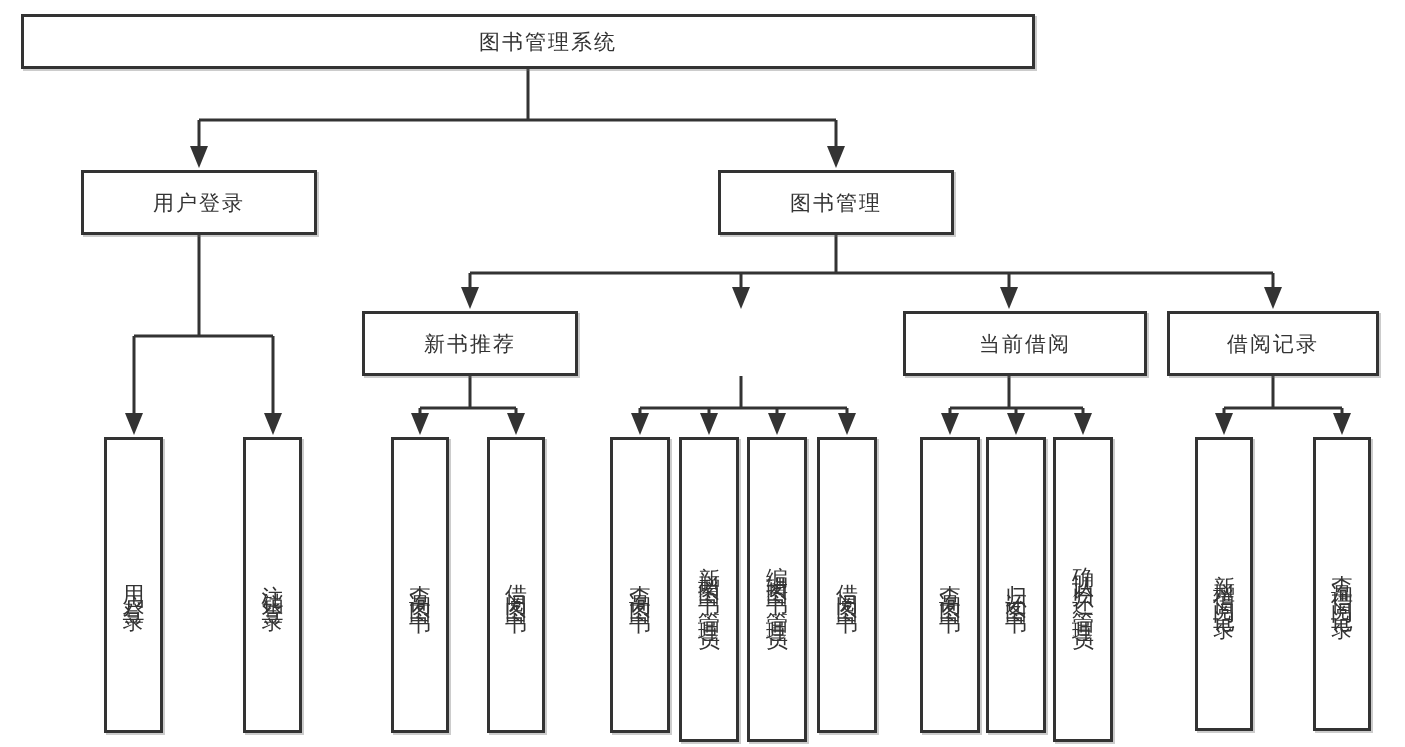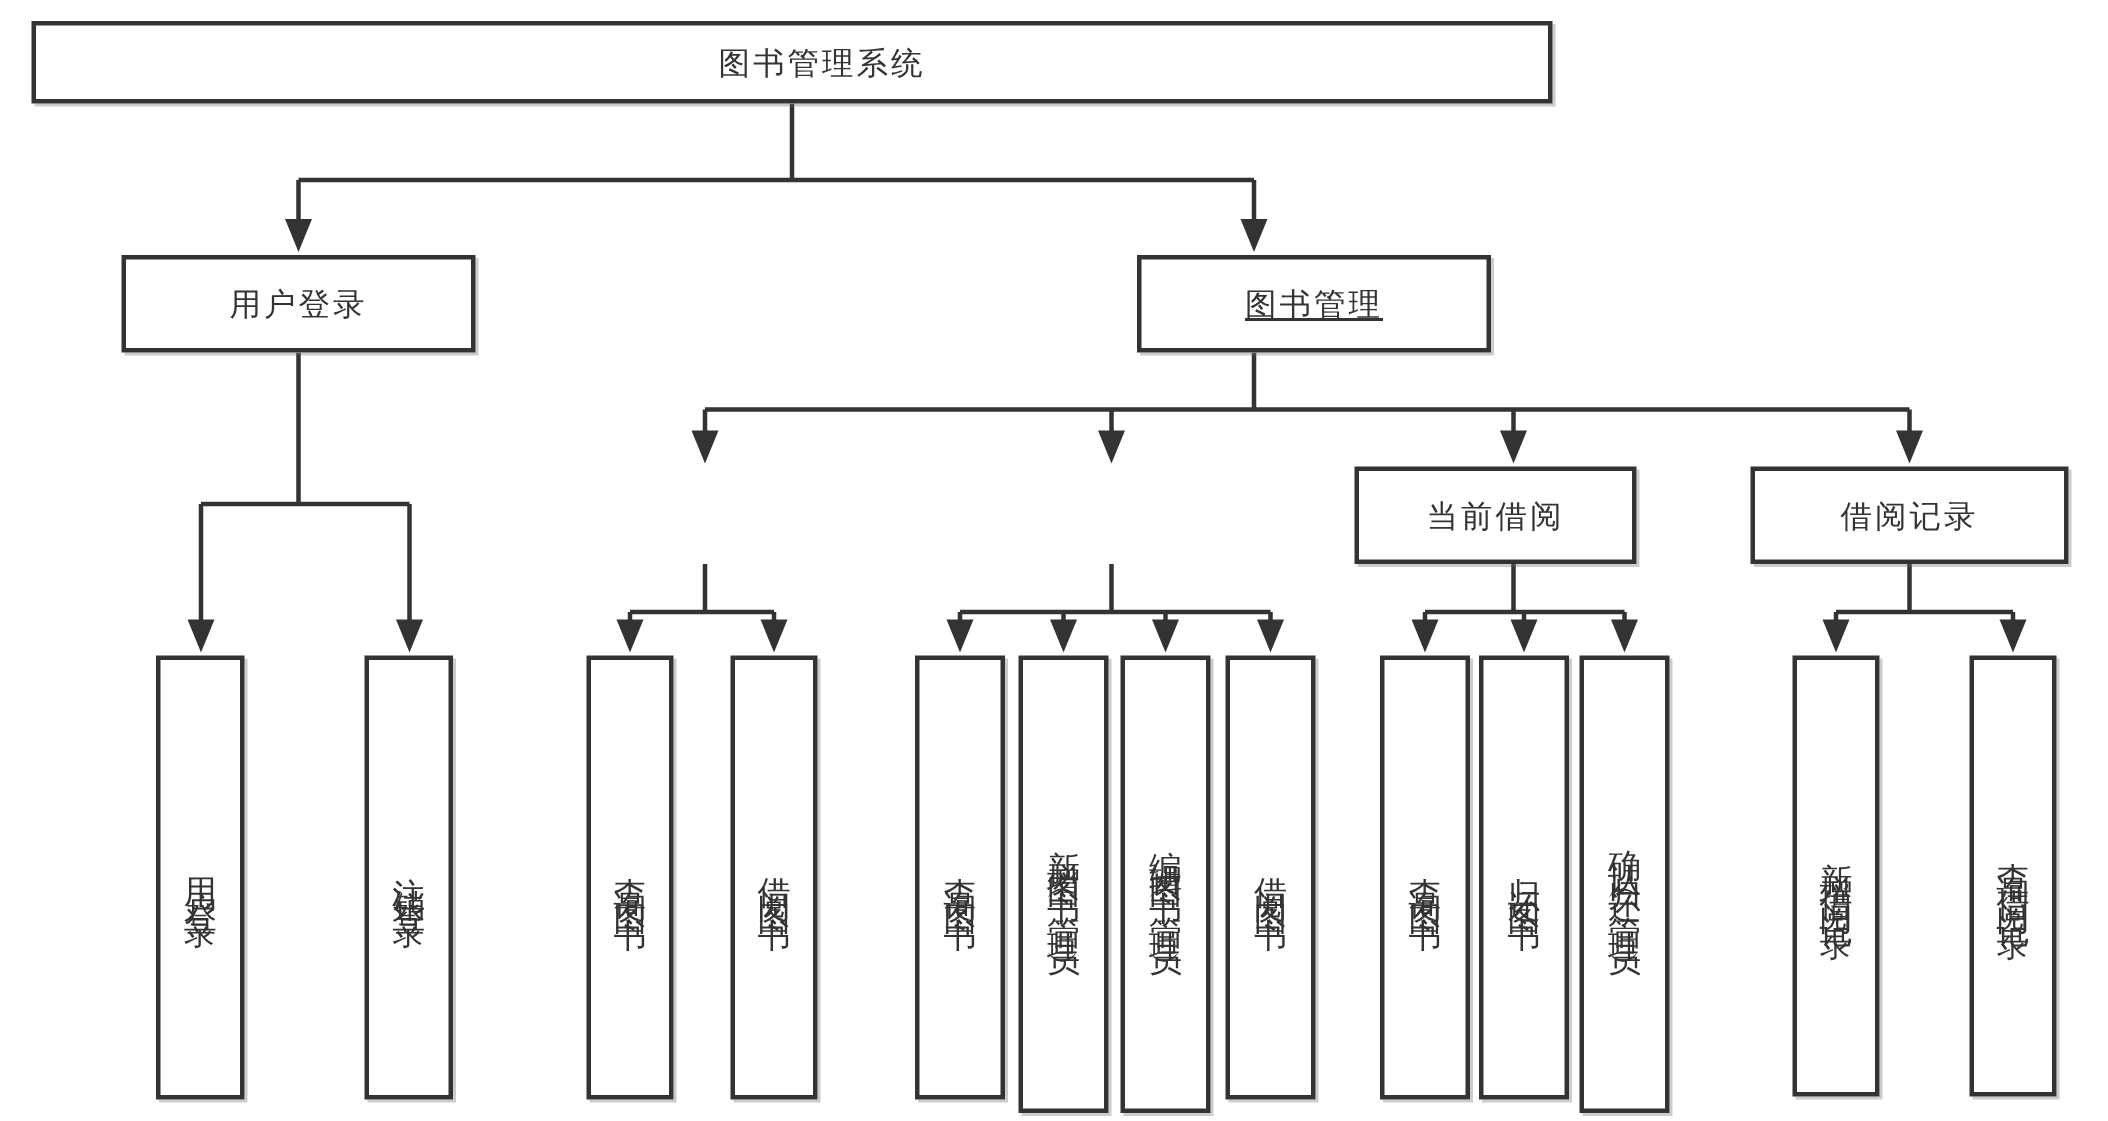--- a/index.html
+++ b/index.html
@@ -108,25 +108,28 @@
     <polygon class="arrow" points="1333,413 1351,413 1342,435"></polygon>
   </svg>
 
   <div class="box hbox" style="left:21px; top:14px; width:1014px; height:55px;padding-left:40px;">
     <span>图书管理系统</span>
   </div>
 
   <div class="box hbox" style="left:81px; top:170px; width:236px; height:65px;">
     <span>用户登录</span>
   </div>
-  <div class="box hbox" style="left:758px; top:170px; width:236px; height:65px;text-decoration:underline;">
+  <div class="box hbox" style="left:718px; top:170px; width:236px; height:65px;">
     <span>图书管理</span>
   </div>
 
-  <div class="box hbox" style="left:903px; top:311px; width:188px; height:65px;">
+  <div class="box hbox" style="left:362px; top:311px; width:216px; height:65px;">
+    <span>新书推荐</span>
+  </div>
+  <div class="box hbox" style="left:903px; top:311px; width:244px; height:65px;">
     <span>当前借阅</span>
   </div>
   <div class="box hbox" style="left:1167px; top:311px; width:212px; height:65px;">
     <span>借阅记录</span>
   </div>
 
   <div class="box leaf" style="left:104px; top:437px; width:59px; height:296px;">
     <span>用户登录</span>
   </div>
   <div class="box leaf" style="left:243px; top:437px; width:59px; height:296px;">

